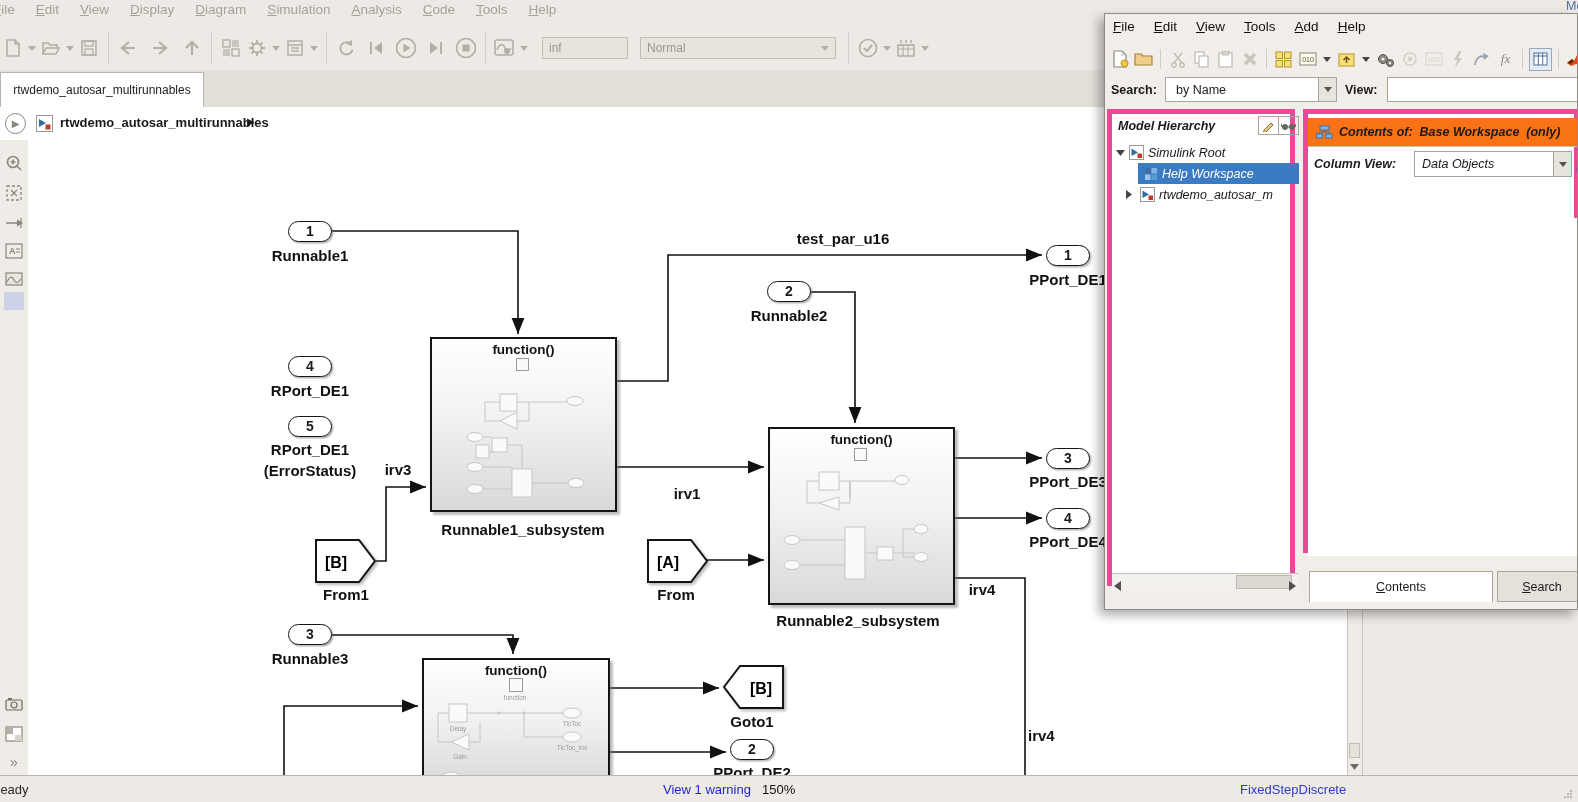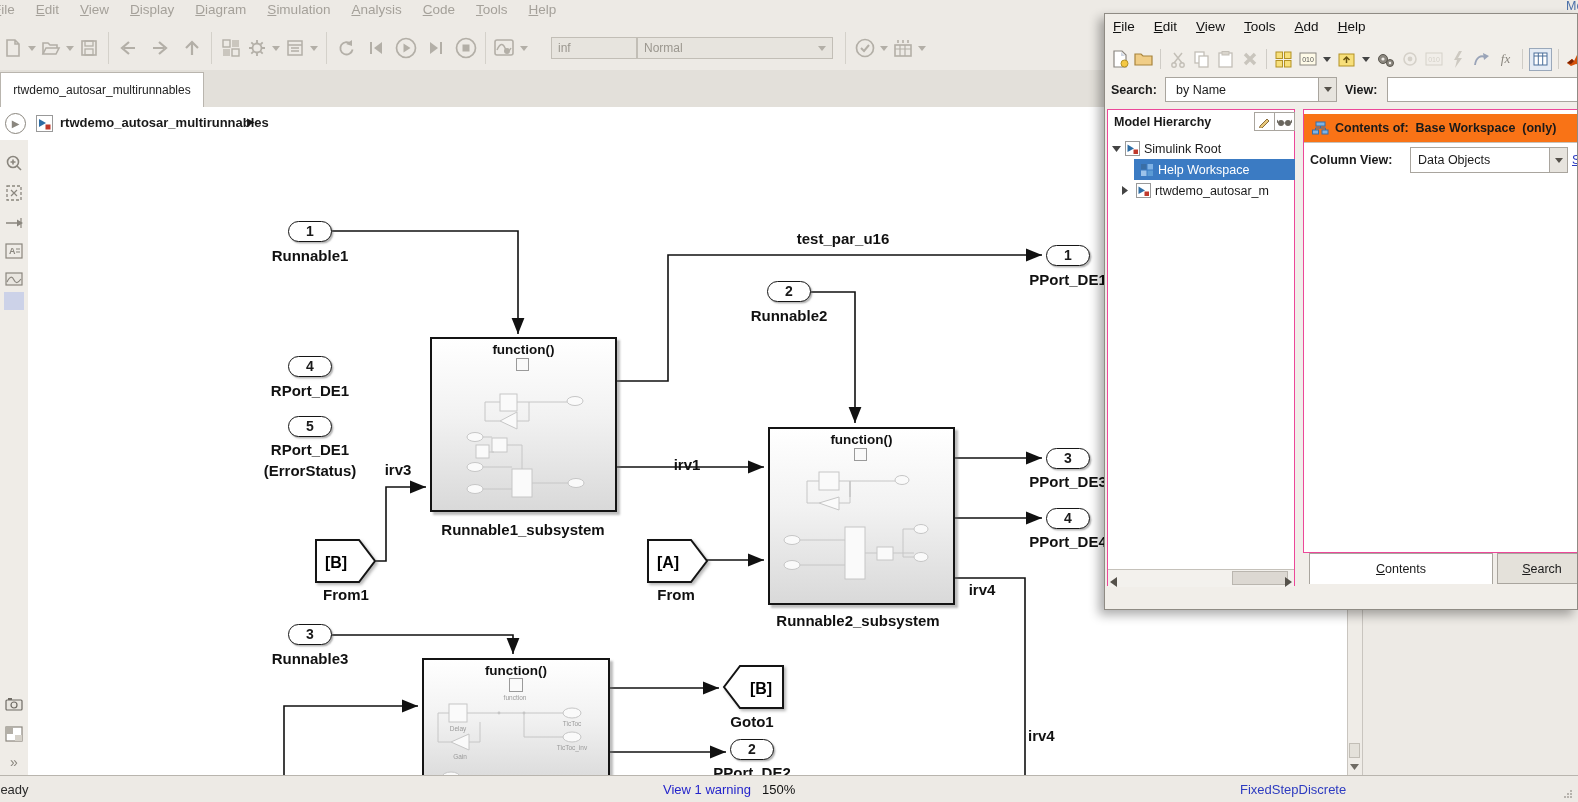--- a/index.html
+++ b/index.html
@@ -39,26 +39,26 @@
   
   .status{position:absolute;left:0;top:775px;width:1578px;height:27px;background:#edeae5;border-top:1px solid #b9b5ae;font-size:13px;}
   
   .me{position:absolute;left:1104px;top:13px;width:474px;height:597px;background:#f1eee9;border:1px solid #8f8b84;
       box-sizing:border-box;box-shadow:-5px 5px 10px rgba(0,0,0,.32);overflow:hidden;z-index:50;}
   .memenu{position:absolute;left:8px;top:5px;display:flex;gap:19px;font-size:13.5px;color:#111;}
   .metb{position:absolute;left:4px;top:31px;height:28px;display:flex;align-items:center;gap:3px;}
   .mt{width:21px;height:21px;display:flex;align-items:center;justify-content:center;flex:0 0 auto;}
   .msep{width:1px;height:20px;background:#cfccc6;margin:0 3px;flex:0 0 auto;}
   .mefield{border:1px solid #a9a59e;background:#fff;box-sizing:border-box;position:absolute;font-size:12.5px;}
-  .panel{position:absolute;background:#fff;border:1px solid #ec4899;box-sizing:border-box;}
+  .panel{position:absolute;background:#fff;border:5px solid #ec4899;box-sizing:border-box;font-style:italic;}
   .treerow{position:absolute;left:1px;height:21px;display:flex;align-items:center;font-size:12.5px;gap:4px;}
   .thc{display:flex;align-items:center;padding-left:4px;font-weight:bold;font-size:12.5px;box-sizing:border-box;
        border-right:1px solid #c6c2bb;background:linear-gradient(180deg,#f7f5f1,#e5e2db);height:100%;}
   .metab{position:absolute;height:31px;display:flex;align-items:center;justify-content:center;font-size:12.5px;
-         border:1px solid #a9a59e;box-sizing:border-box;}
+         border:1px solid #a9a59e;box-sizing:border-box;margin-top:18px;}
   .metab span::first-letter,.mi span::first-letter{text-decoration:underline;}
   .fl::first-letter{text-decoration:underline;}
   .pre{white-space:pre;}
 </style>
 </head>
 <body>
 
 <div id="screen">
 
   <div class="mainmenu">
@@ -187,22 +187,22 @@
           <rect x="2" y="3" width="18" height="15" rx="2" fill="none" stroke="#b3afa7" stroke-width="1.6"></rect>
           <path d="M4 13c3-7 6-7 8-2s4 4 6 0" fill="none" stroke="#b3afa7" stroke-width="1.5"></path>
           <circle cx="14" cy="14" r="3" fill="#b3afa7"></circle>
         </svg>
       </div>
     <div class="dd">
         <svg width="8" height="5">
           <polygon points="0,0 8,0 4,5" fill="#b3afa7"></polygon>
         </svg>
       </div>
-    <div class="sunken" style="width:86px;margin-left:21px">inf</div>
-    <div class="sunken" style="width:196px;margin-left:0;justify-content:space-between">
+    <div class="sunken" style="width:86px;margin-left:12px">inf</div>
+    <div class="sunken" style="width:196px;margin-left:12px;justify-content:space-between">
       <span>Normal</span>
       <svg width="8" height="5">
           <polygon points="0,0 8,0 4,5" fill="#b3afa7"></polygon>
         </svg>
     </div>
     <div class="sep" style="margin-left:12px"></div>
     <div class="t">
         <svg width="22" height="22">
           <circle cx="11" cy="11" r="8.5" fill="none" stroke="#b3afa7" stroke-width="1.7"></circle>
           <path d="M7 11l3 3 5-6" fill="none" stroke="#b3afa7" stroke-width="2"></path>
@@ -423,21 +423,21 @@
     </svg>
     <div class="sig" style="left:588px;top:446px;width:120px">From</div>
 
     <svg class="tagsvg" style="left:693px;top:524px" width="64" height="46">
       <polygon points="62,2 19,2 3,23 19,44 62,44" fill="#fff" stroke="#141414" stroke-width="2"></polygon>
       <text x="40" y="30" font-size="16" font-weight="bold" text-anchor="middle">[B]</text>
     </svg>
     <div class="sig" style="left:664px;top:573px;width:120px">Goto1</div>
 
     <div class="sig" style="left:755px;top:90px;width:120px">test_par_u16</div>
-    <div class="sig" style="left:619px;top:316px;width:80px">irv1</div>
+    <div class="sig" style="left:619px;top:345px;width:80px">irv1</div>
     <div class="sig" style="left:330px;top:321px;width:80px">irv3</div>
     <div class="sig" style="left:914px;top:441px;width:80px">irv4</div>
     <div class="sig" style="left:1000px;top:587px;width:70px;text-align:left">irv4</div>
   </div>
 
   <div class="vsb">
     <div class="abs" style="left:1px;top:603px;width:11px;height:15px;background:#e4e1da;border:1px solid #c2beb6;box-sizing:border-box;"></div>
     <div class="abs" style="left:0;top:619px;width:13px;height:15px;display:flex;align-items:center;justify-content:center;">
         <svg width="9" height="6">
           <polygon points="0,0 9,0 4.5,6" fill="#6f6b64"></polygon>

